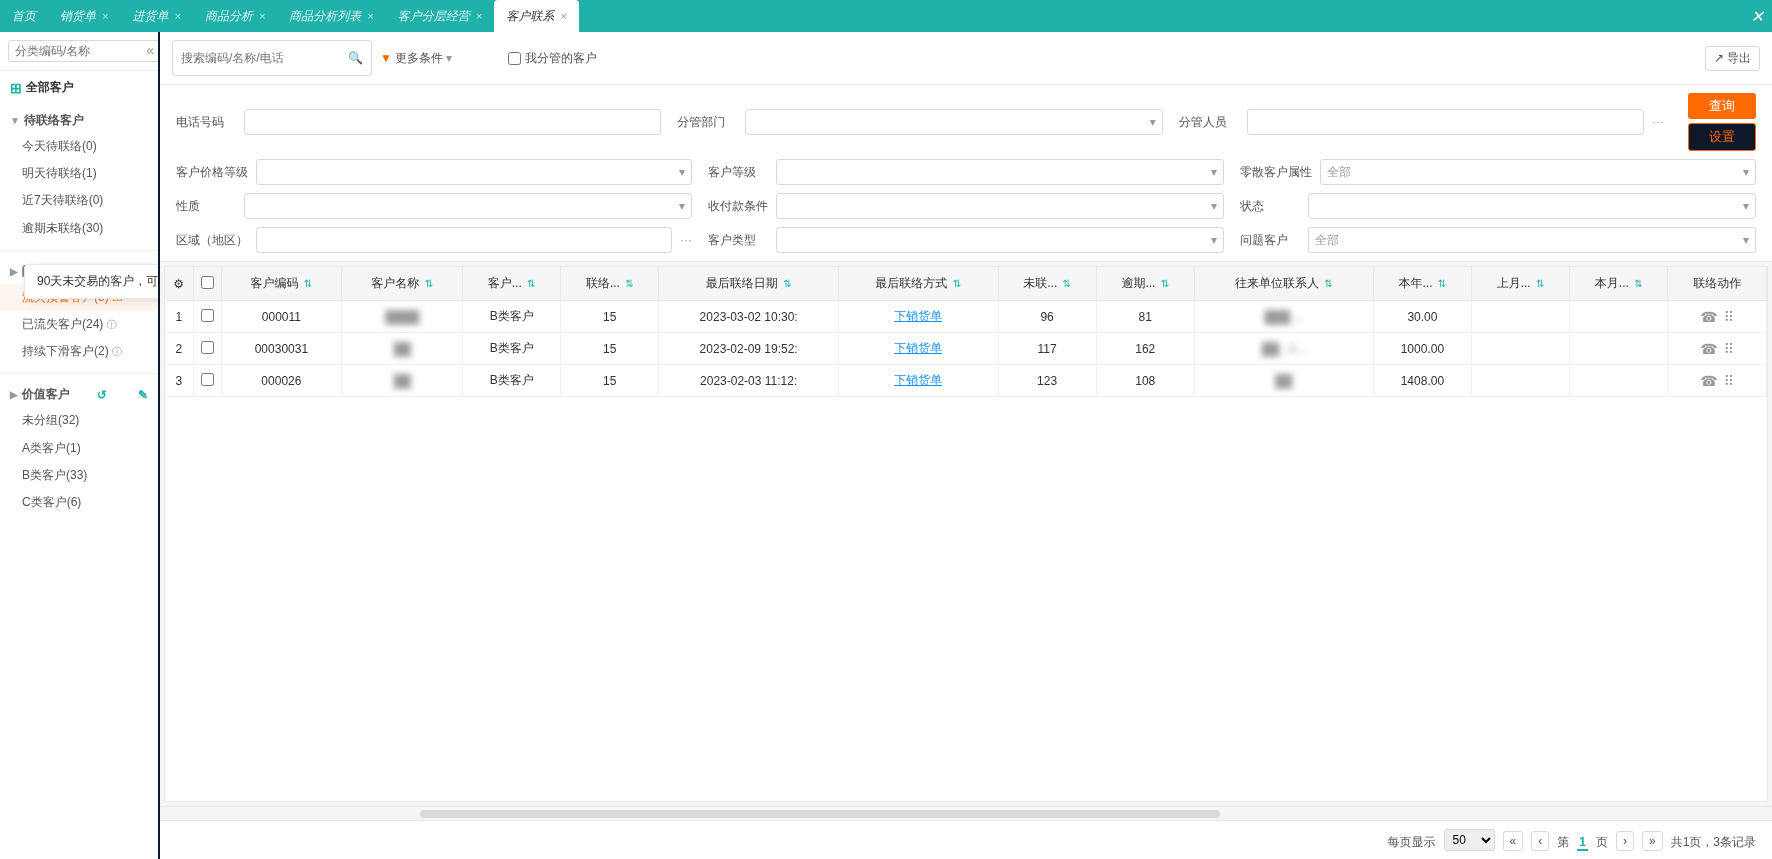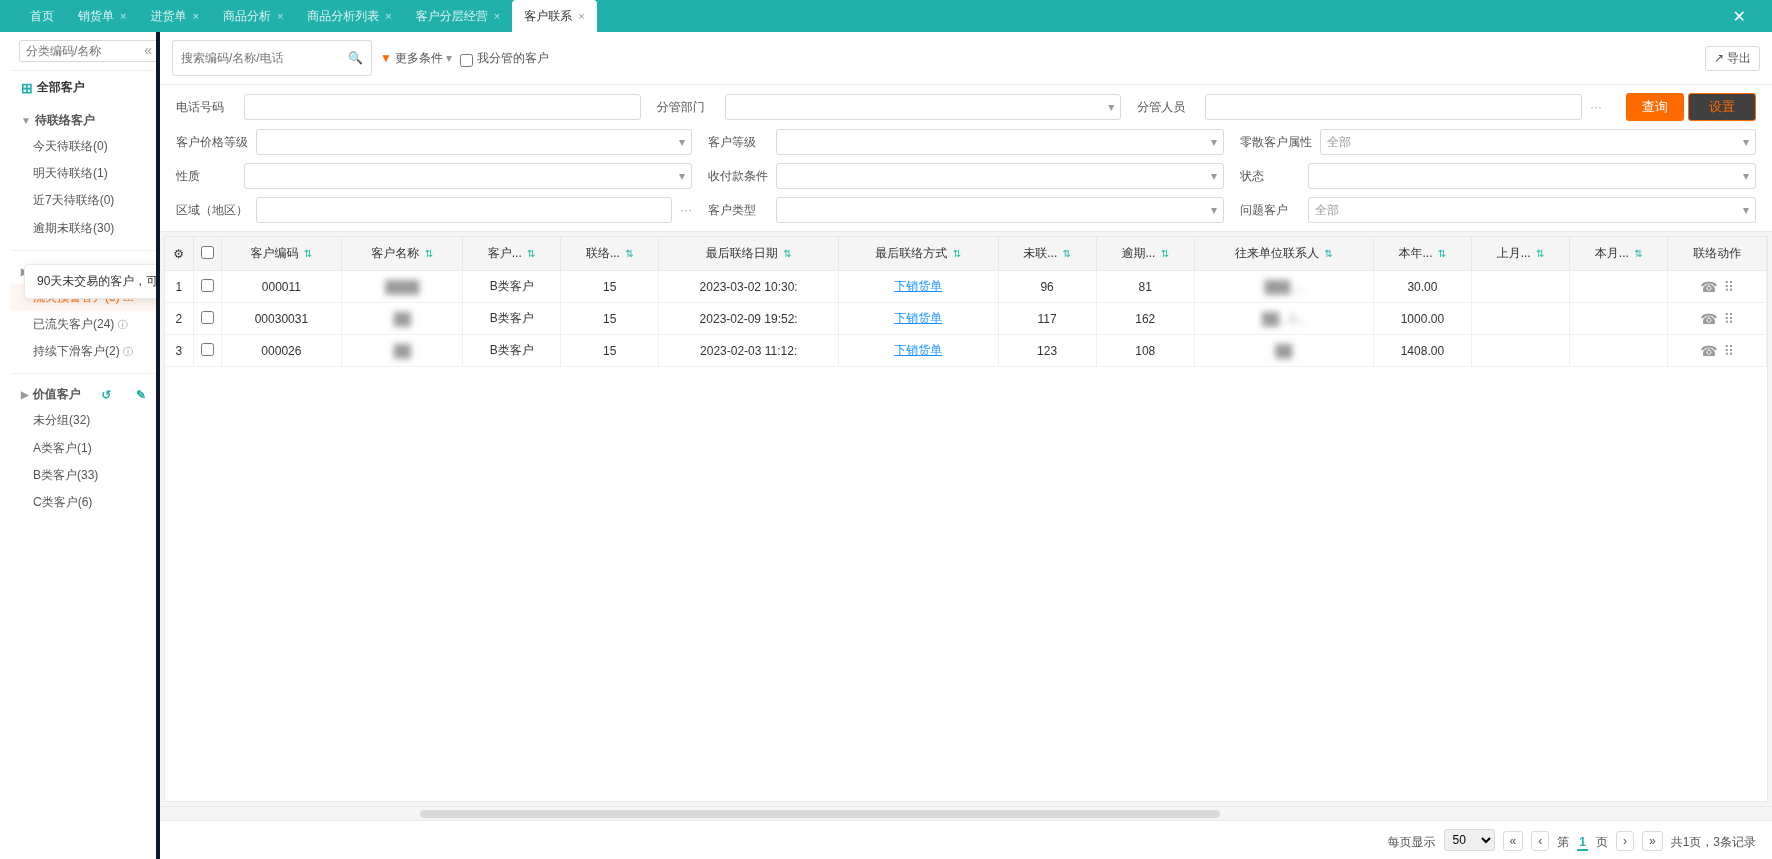--- a/index.html
+++ b/index.html
@@ -4,22 +4,23 @@
   <style>
     * { box-sizing: border-box; margin: 0; padding: 0; font-family: 'Microsoft YaHei', Arial, sans-serif; font-size: 12px; }
     body { background: #f5f5f5; overflow: hidden; width: 1772px; height: 859px; }
 
     
     .tab-bar {
       background: #20b2aa;
       display: flex;
       align-items: center;
       height: 32px;
-      padding: 0 18px;
+      padding: 0 0;
       color: white;
+      font-style: italic;
     }
     .tab-item {
       display: flex;
       align-items: center;
       padding: 0 12px;
       height: 100%;
       cursor: pointer;
       font-size: 13px;
       white-space: nowrap;
       color: rgba(255,255,255,0.85);
@@ -47,25 +48,24 @@
     
     .main-layout {
       display: flex;
       height: calc(859px - 32px);
     }
 
     
     .sidebar {
       width: 160px;
       background: #fff;
-      border-right: 4px solid #0f172a;
+      border-right: 2px solid #0f172a;
       overflow-y: auto;
       flex-shrink: 0;
       position: relative;
-      padding-left: 11px;
     }
     .sidebar-search {
       display: flex;
       align-items: center;
       padding: 8px;
       border-bottom: 1px solid #f0f0f0;
     }
     .sidebar-search input {
       border: 1px solid #d9d9d9;
       border-radius: 3px;
@@ -184,24 +184,25 @@
     .more-conditions {
       display: flex;
       align-items: center;
       color: #555;
       cursor: pointer;
       gap: 3px;
     }
     .filter-icon { color: #ff6a00; }
     .my-customers {
       display: flex;
-      align-items: flex-end;
+      align-items: center;
       gap: 4px;
       color: #555;
       cursor: pointer;
+      margin-left: 48px;
     }
     .export-btn {
       margin-left: auto;
       display: flex;
       align-items: center;
       color: #555;
       cursor: pointer;
       gap: 3px;
       border: 1px solid #d9d9d9;
       border-radius: 3px;
@@ -265,31 +266,31 @@
     .query-btn {
       background: #ff6a00;
       color: white;
       border: none;
       border-radius: 3px;
       padding: 4px 16px;
       cursor: pointer;
       font-size: 13px;
     }
     .settings-btn {
-      background: #404040;
+      background: #0f172a;
       color: #ff6a00;
       border: 1px solid #ff6a00;
       border-radius: 3px;
       padding: 4px 20px;
       cursor: pointer;
       font-size: 13px;
     }
     .btn-group {
       display: flex;
-      flex-direction: row;
+      flex-direction: column;
       gap: 4px;
       margin-left: 8px;
     }
 
     
     .table-container {
       flex: 1;
       background: white;
       overflow: auto;
       margin: 4px;

